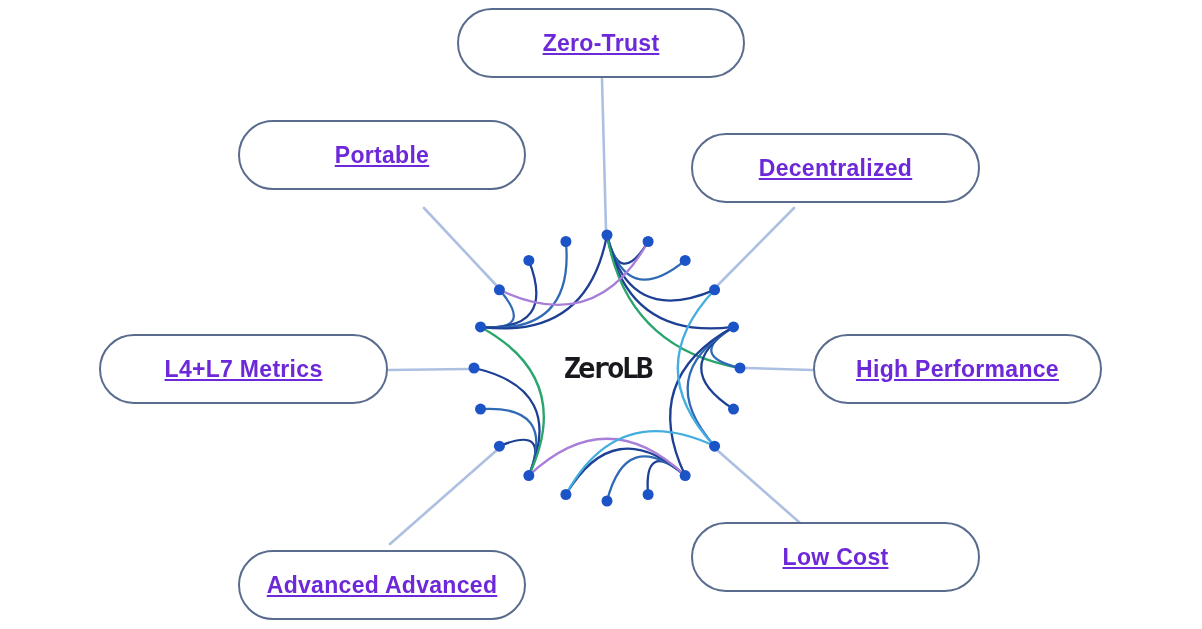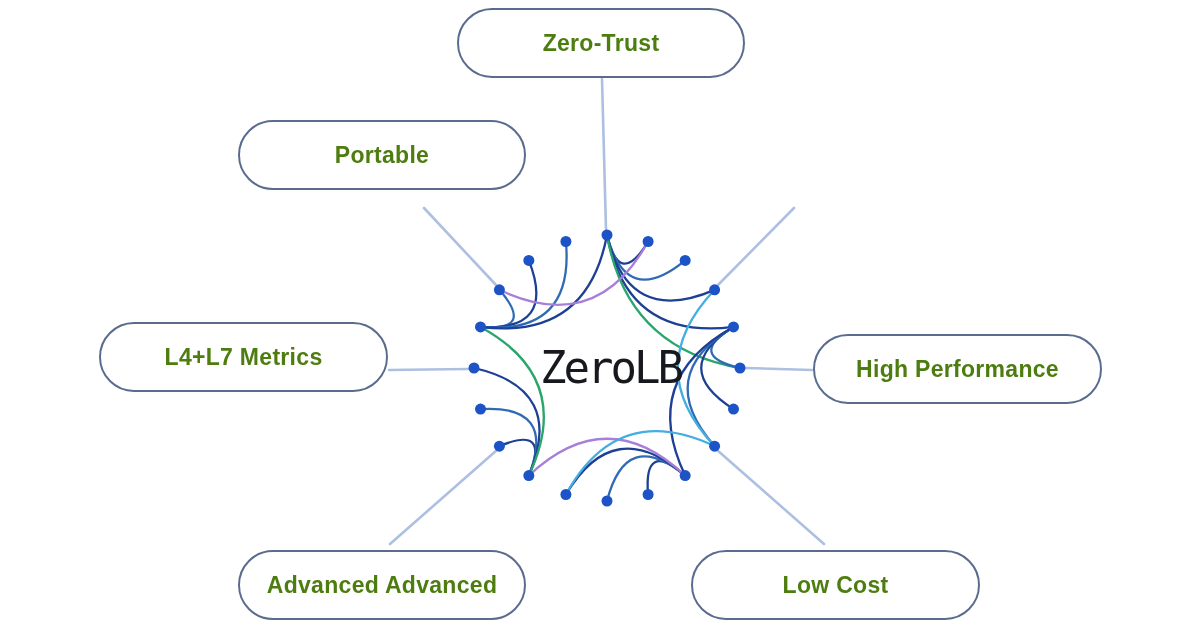--- a/index.html
+++ b/index.html
@@ -28,40 +28,41 @@
     height: 70px;
     border: 2px solid #5a6c8e;
     border-radius: 36px;
     background: #ffffff;
     display: flex;
     align-items: center;
     justify-content: center;
     font-size: 23px;
     font-weight: 700;
     letter-spacing: 0.3px;
-    color: #4d7c0f;
+    color: #6d28d9;
     z-index: 2;
+    text-decoration: underline;
   }
   .pill--zero-trust       { left: 457px; top: 8px;   width: 288px; }
   .pill--portable         { left: 238px; top: 120px; width: 288px; }
   .pill--decentralized    { left: 691px; top: 133px; width: 289px; }
-  .pill--l4-l7-metrics    { left: 99px;  top: 322px; width: 289px; }
+  .pill--l4-l7-metrics    { left: 99px;  top: 334px; width: 289px; }
   .pill--high-performance { left: 813px; top: 334px; width: 289px; }
   .pill--advanced-routing { left: 238px; top: 550px; width: 288px; }
-  .pill--low-cost         { left: 691px; top: 550px; width: 289px; }
+  .pill--low-cost         { left: 691px; top: 522px; width: 289px; }
   .center-label {
     position: absolute;
     left: 540px;
     top: 344px;
     width: 134px;
     line-height: 48px;
     text-align: center;
     font-family: "DejaVu Sans Mono", monospace;
-    font-weight: 400;
-    font-size: 44px;
+    font-weight: 700;
+    font-size: 29px;
     letter-spacing: -3px;
     color: #17191e;
     z-index: 1;
   }
 </style>
 </head>
 <body>
 
 <div class="stage">
 
@@ -120,20 +121,23 @@
     </svg>
 
   <div class="center-label">ZeroLB</div>
 
   <div class="pill pill--zero-trust">
     <span>Zero-Trust</span>
   </div>
   <div class="pill pill--portable">
     <span>Portable</span>
   </div>
+  <div class="pill pill--decentralized">
+    <span>Decentralized</span>
+  </div>
   <div class="pill pill--l4-l7-metrics">
     <span>L4+L7 Metrics</span>
   </div>
   <div class="pill pill--high-performance">
     <span>High Performance</span>
   </div>
   <div class="pill pill--advanced-routing">
     <span>Advanced Advanced</span>
   </div>
   <div class="pill pill--low-cost">

